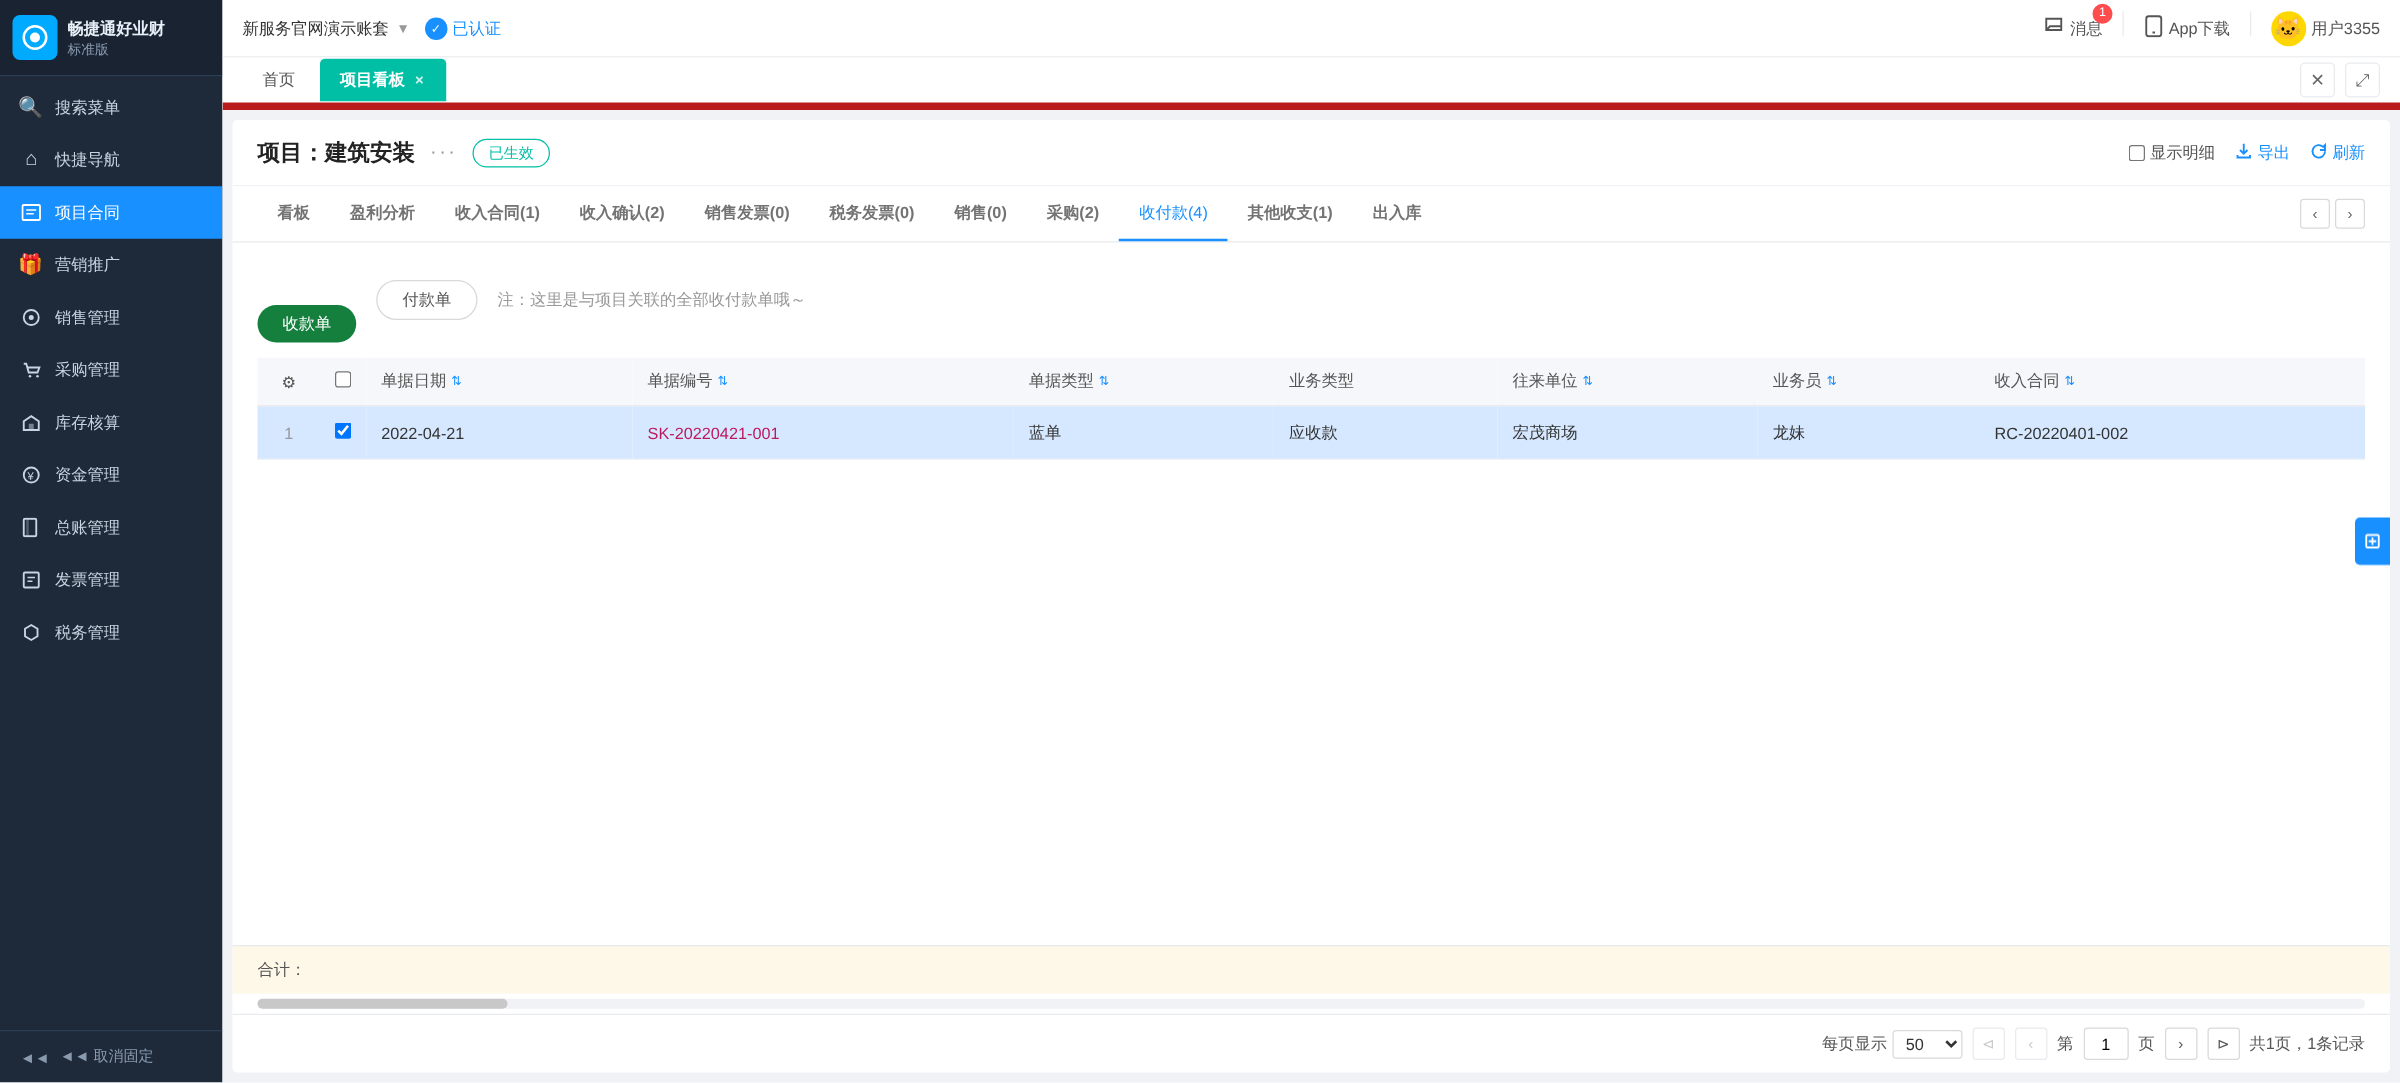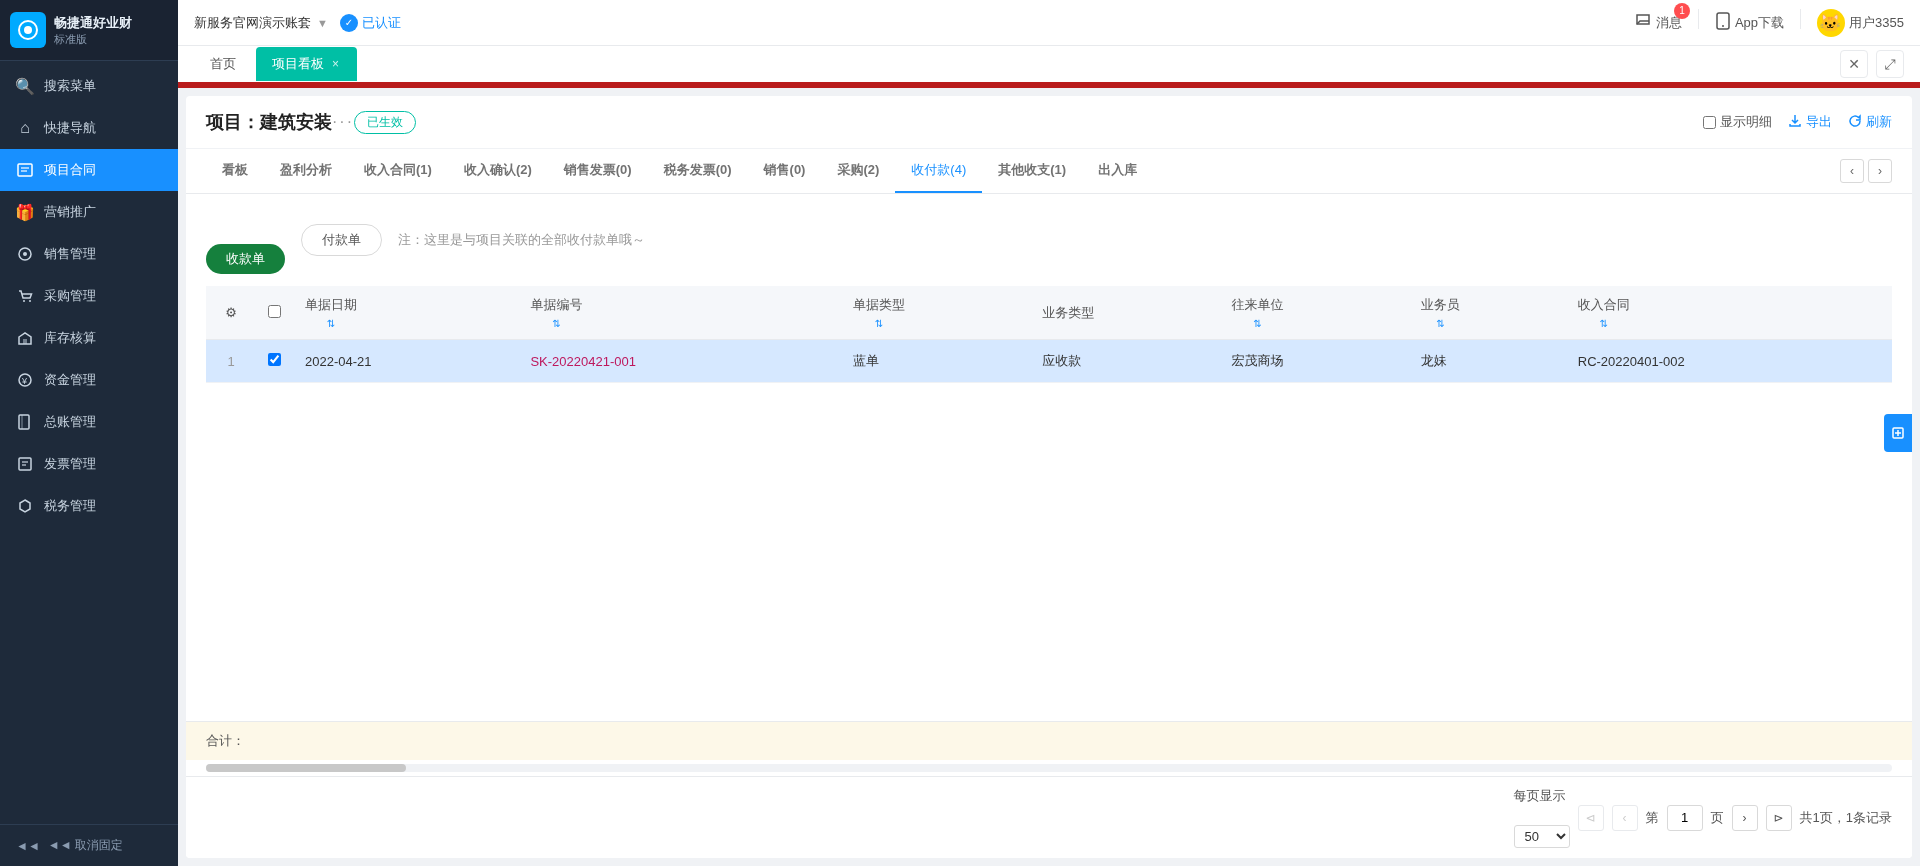--- a/index.html
+++ b/index.html
@@ -194,21 +194,21 @@
       font-size: 13px;
       color: #555;
       border-radius: 4px 4px 0 0;
       display: flex;
       align-items: center;
       gap: 6px;
     }
     .tab-item.active {
       background: #00bfa5;
       color: white;
-      font-weight: 400;
+      font-weight: 700;
     }
     .tab-close {
       font-size: 12px;
       color: rgba(255,255,255,0.8);
       cursor: pointer;
       padding: 0 2px;
     }
     .tabs-actions {
       margin-left: auto;
       display: flex;
@@ -236,20 +236,21 @@
       display: flex;
       flex-direction: column;
       overflow: hidden;
     }
 
     
     .project-header {
       padding: 14px 20px;
       display: flex;
       align-items: center;
+      gap: 12px;
       border-bottom: 1px solid #f0f2f5;
     }
     .project-title {
       font-size: 18px;
       font-weight: bold;
       color: #222;
     }
     .project-more {
       color: #999;
       cursor: pointer;
@@ -397,21 +398,20 @@
       text-decoration: none;
     }
     .th-settings {
       width: 36px;
       text-align: center;
     }
     .th-sort {
       display: inline-flex;
       align-items: center;
       gap: 4px;
-      flex-direction: column;
     }
     .sort-icon { color: #1890ff; font-size: 10px; }
 
     
     .footer-bar {
       background: #fdf8e8;
       padding: 10px 20px;
       display: flex;
       align-items: center;
       border-top: 1px solid #e8eaed;
@@ -448,23 +448,22 @@
       justify-content: flex-end;
       padding: 10px 20px;
       gap: 8px;
       font-size: 13px;
       color: #555;
       border-top: 1px solid #e8eaed;
       background: white;
     }
     .page-size-select {
       display: flex;
-      align-items: flex-start;
-      gap: 20px;
-      flex-direction: column;
+      align-items: center;
+      gap: 4px;
     }
     .select-box {
       border: 1px solid #d9d9d9;
       border-radius: 3px;
       padding: 2px 6px;
       font-size: 13px;
       color: #333;
       background: white;
       cursor: pointer;
     }

